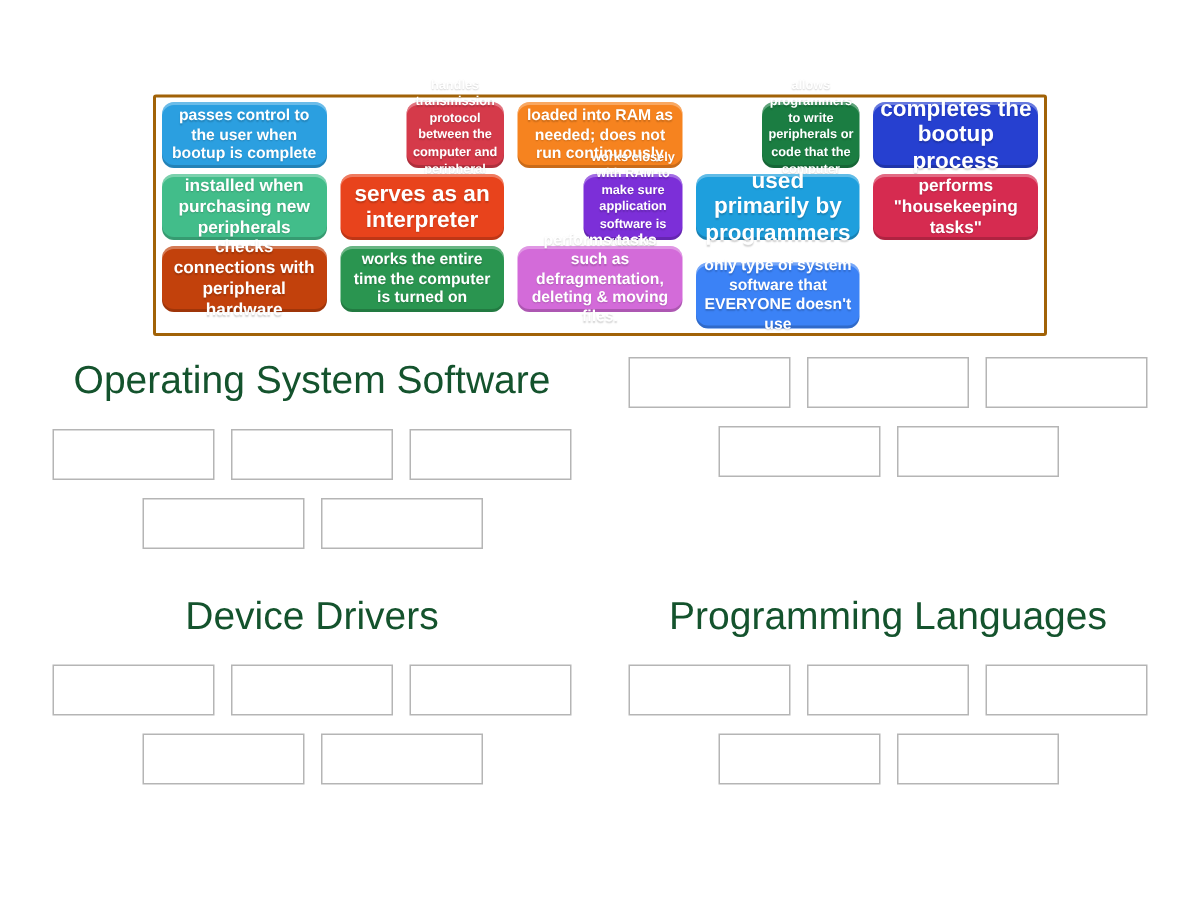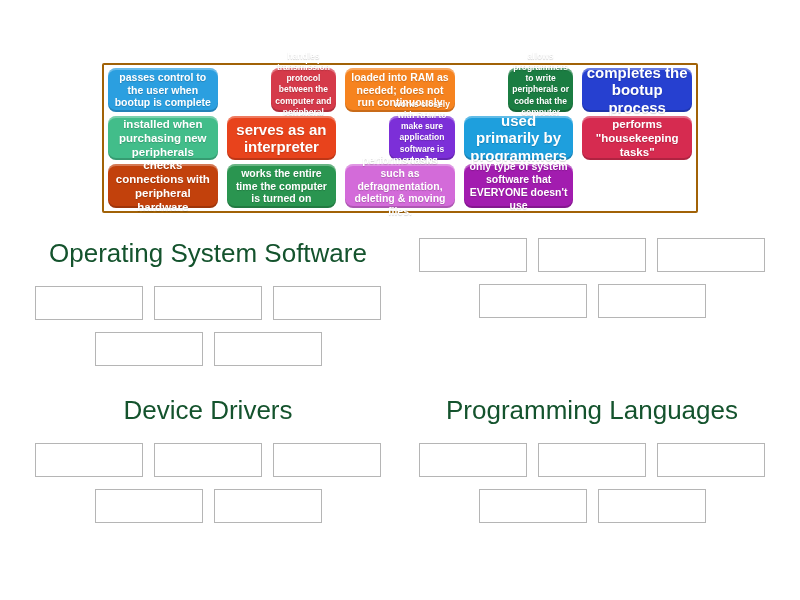--- a/index.html
+++ b/index.html
@@ -98,21 +98,21 @@
       <div class="tile fs-s" style="background: rgb(27, 125, 66);">allows programmers to write peripherals or code that the computer understands</div>
       <div class="tile fs-l" style="background: rgb(38, 64, 208);">completes the bootup process</div>
       <div class="tile fs-m2" style="background: rgb(66, 189, 138);">installed when purchasing new peripherals</div>
       <div class="tile fs-l" style="background: rgb(232, 67, 28);">serves as an interpreter</div>
       <div class="tile fs-s" style="background: rgb(124, 47, 216);">works closely with RAM to make sure application software is running properly</div>
       <div class="tile fs-l" style="background: rgb(30, 159, 221);">used primarily by programmers</div>
       <div class="tile fs-m2" style="background: rgb(214, 43, 80);">performs "housekeeping tasks"</div>
       <div class="tile fs-m2" style="background: #c2410c;">checks connections with peripheral hardware</div>
       <div class="tile fs-m" style="background: rgb(42, 149, 80);">works the entire time the computer is turned on</div>
       <div class="tile fs-m" style="background: rgb(211, 107, 217);">performs tasks such as defragmentation, deleting &amp; moving files.</div>
-      <div class="tile fs-m" style="background: #a21caf;">only type of system software that EVERYONE doesn't use</div>
+      <div class="tile fs-m" style="background: #3b82f6; margin-top: 11px;">only type of system software that EVERYONE doesn't use</div>
     </div>
 
   <section class="group g1">
     <h2>Operating System Software</h2>
     <div class="slot-row">
         <div class="slot"></div>
         <div class="slot"></div>
         <div class="slot"></div>
       </div>
     <div class="slot-row">

